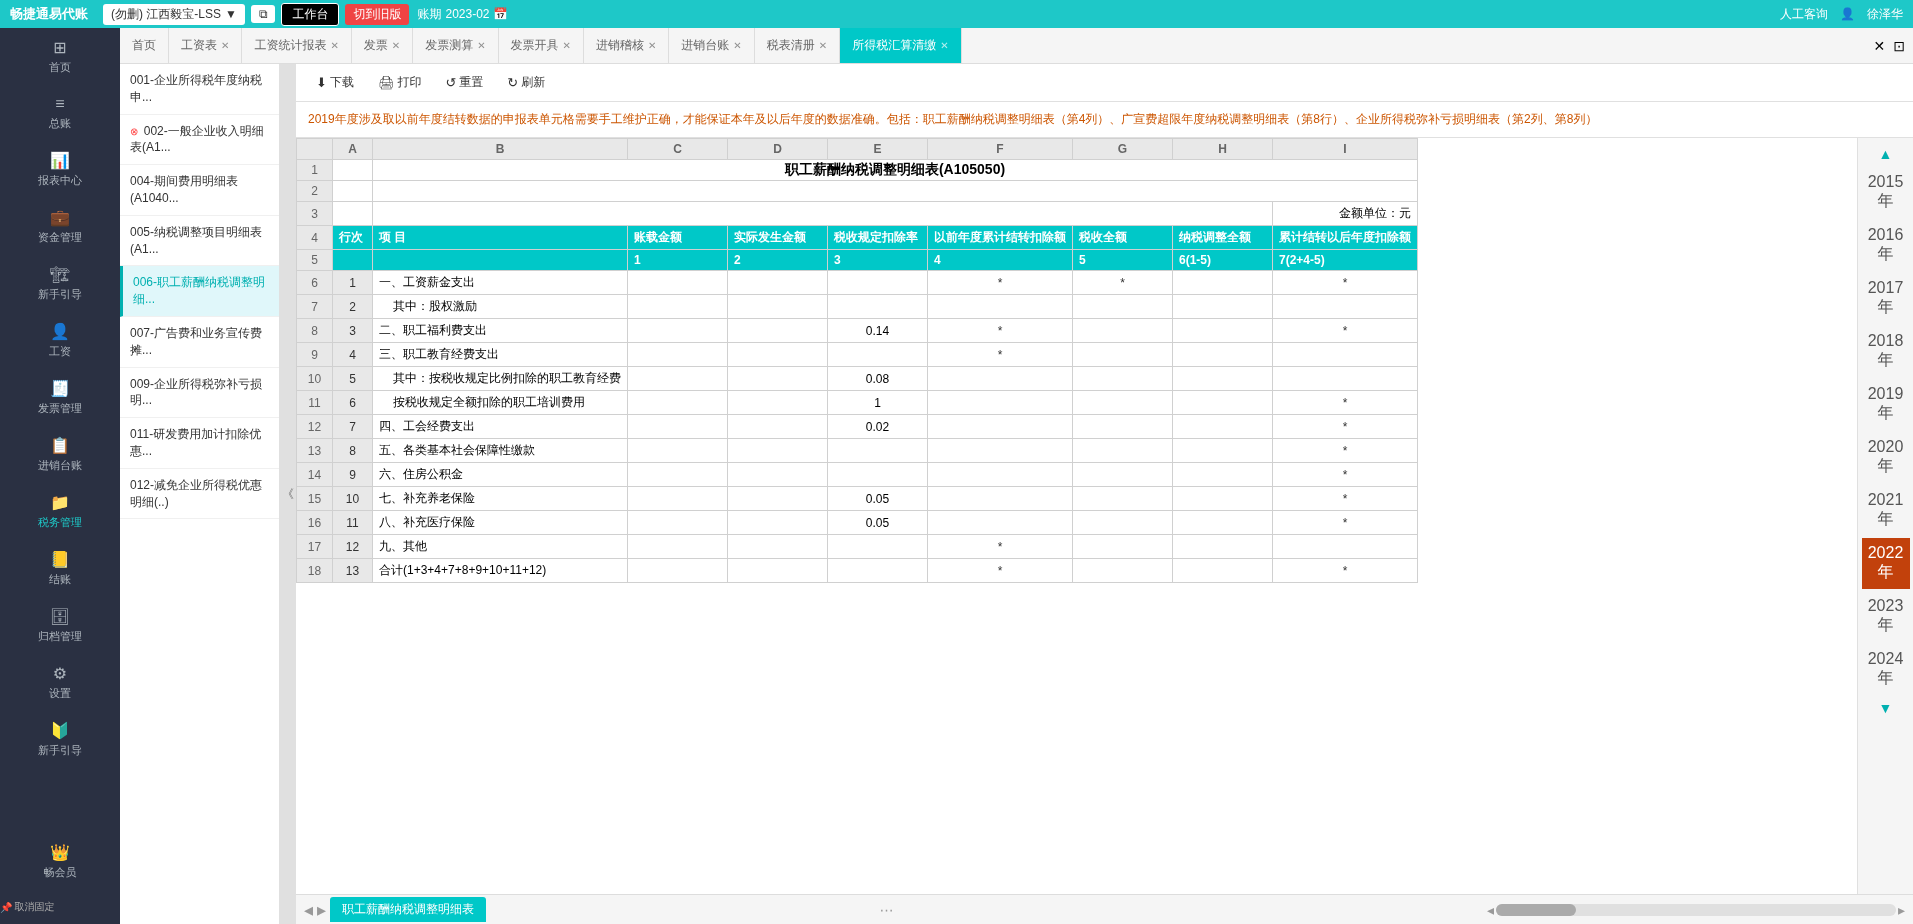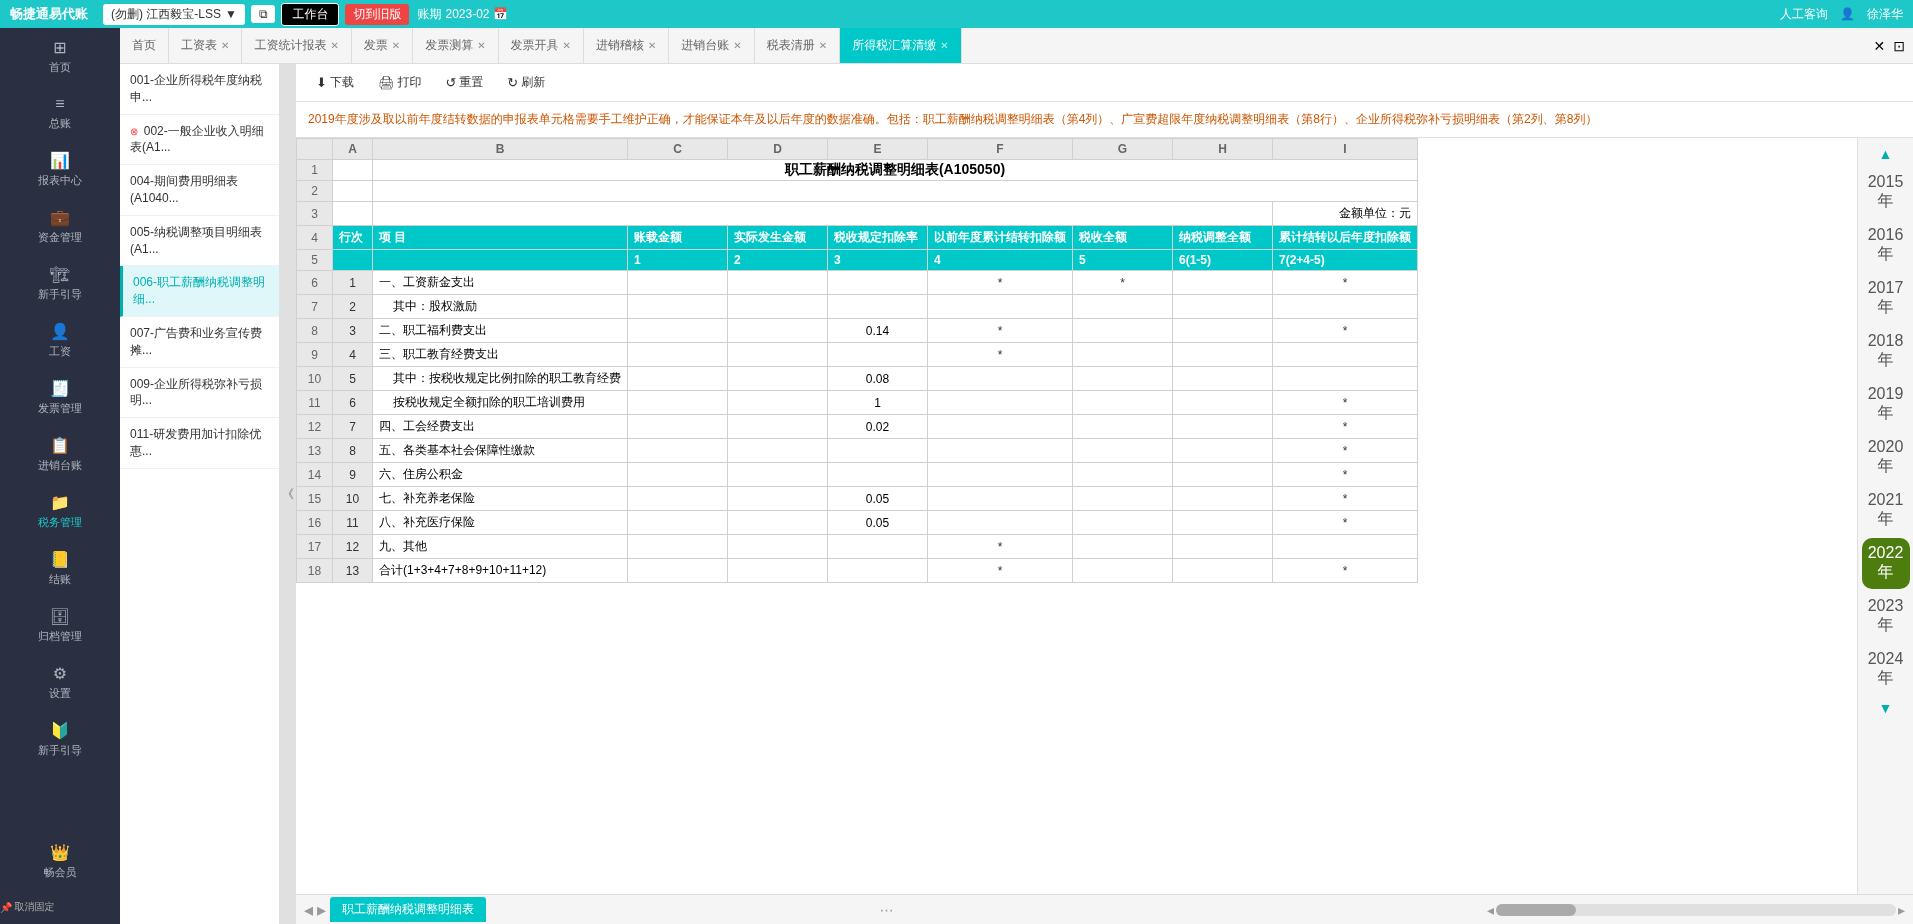--- a/index.html
+++ b/index.html
@@ -46,21 +46,21 @@
     .content-toolbar { padding: 6px 12px; display: flex; align-items: center; gap: 8px; border-bottom: 1px solid #e0e0e0; flex-shrink: 0; }
     .toolbar-btn { display: flex; align-items: center; gap: 3px; padding: 4px 8px; font-size: 12px; color: #333; cursor: pointer; border-radius: 3px; }
     .toolbar-btn .icon { font-size: 13px; }
 
     
     .notice-bar { padding: 8px 12px; font-size: 12px; color: #cc5500; line-height: 1.6; background: #fff; border-bottom: 1px solid #e0e0e0; flex-shrink: 0; }
 
     
     .year-nav { width: 56px; background: #f5f5f5; border-left: 1px solid #e0e0e0; display: flex; flex-direction: column; align-items: center; overflow-y: auto; flex-shrink: 0; padding: 4px 0; }
     .year-nav-item { width: 48px; padding: 6px 0; text-align: center; font-size: 16px; color: #555; cursor: pointer; border-radius: 3px; margin: 1px 0; }
-    .year-nav-item.active { background: #4d7c0f; color: #fff; border-radius: 10px; }
+    .year-nav-item.active { background: #c2410c; color: #fff; border-radius: 0; }
     .year-nav-arrow { font-size: 14px; color: #00b0b0; cursor: pointer; padding: 4px; }
 
     
     .table-area { flex: 1; overflow: auto; padding: 0; position: relative; }
     .spreadsheet { border-collapse: collapse; font-size: 12px; }
     .spreadsheet th, .spreadsheet td { border: 1px solid #d0d0d0; padding: 3px 6px; white-space: nowrap; }
     .spreadsheet .header-cyan { background: #00c8c8; color: #fff; text-align: left; font-weight: bold; }
     .spreadsheet .header-row-num { background: #e8e8e8; text-align: center; width: 36px; color: #666; }
     .spreadsheet .col-a { background: #e8f4fd; text-align: center; width: 40px; }
     .spreadsheet .row-label { text-align: center; background: #e8e8e8; color: #333; }
@@ -237,20 +237,23 @@
           </div>
           <div class="sub-sidebar-item">
             <span>007-广告费和业务宣传费摊...</span>
           </div>
           <div class="sub-sidebar-item">
             <span>009-企业所得税弥补亏损明...</span>
           </div>
           <div class="sub-sidebar-item">
             <span>011-研发费用加计扣除优惠...</span>
           </div>
+          <div class="sub-sidebar-item">
+            <span>012-减免企业所得税优惠明细(..)</span>
+          </div>
         </div>
 
         <div class="collapse-toggle">《</div>
 
         <div class="content-panel">
 
           <div class="content-toolbar">
             <div class="toolbar-btn">
               <span class="icon">⬇</span>
               <span>下载</span>

